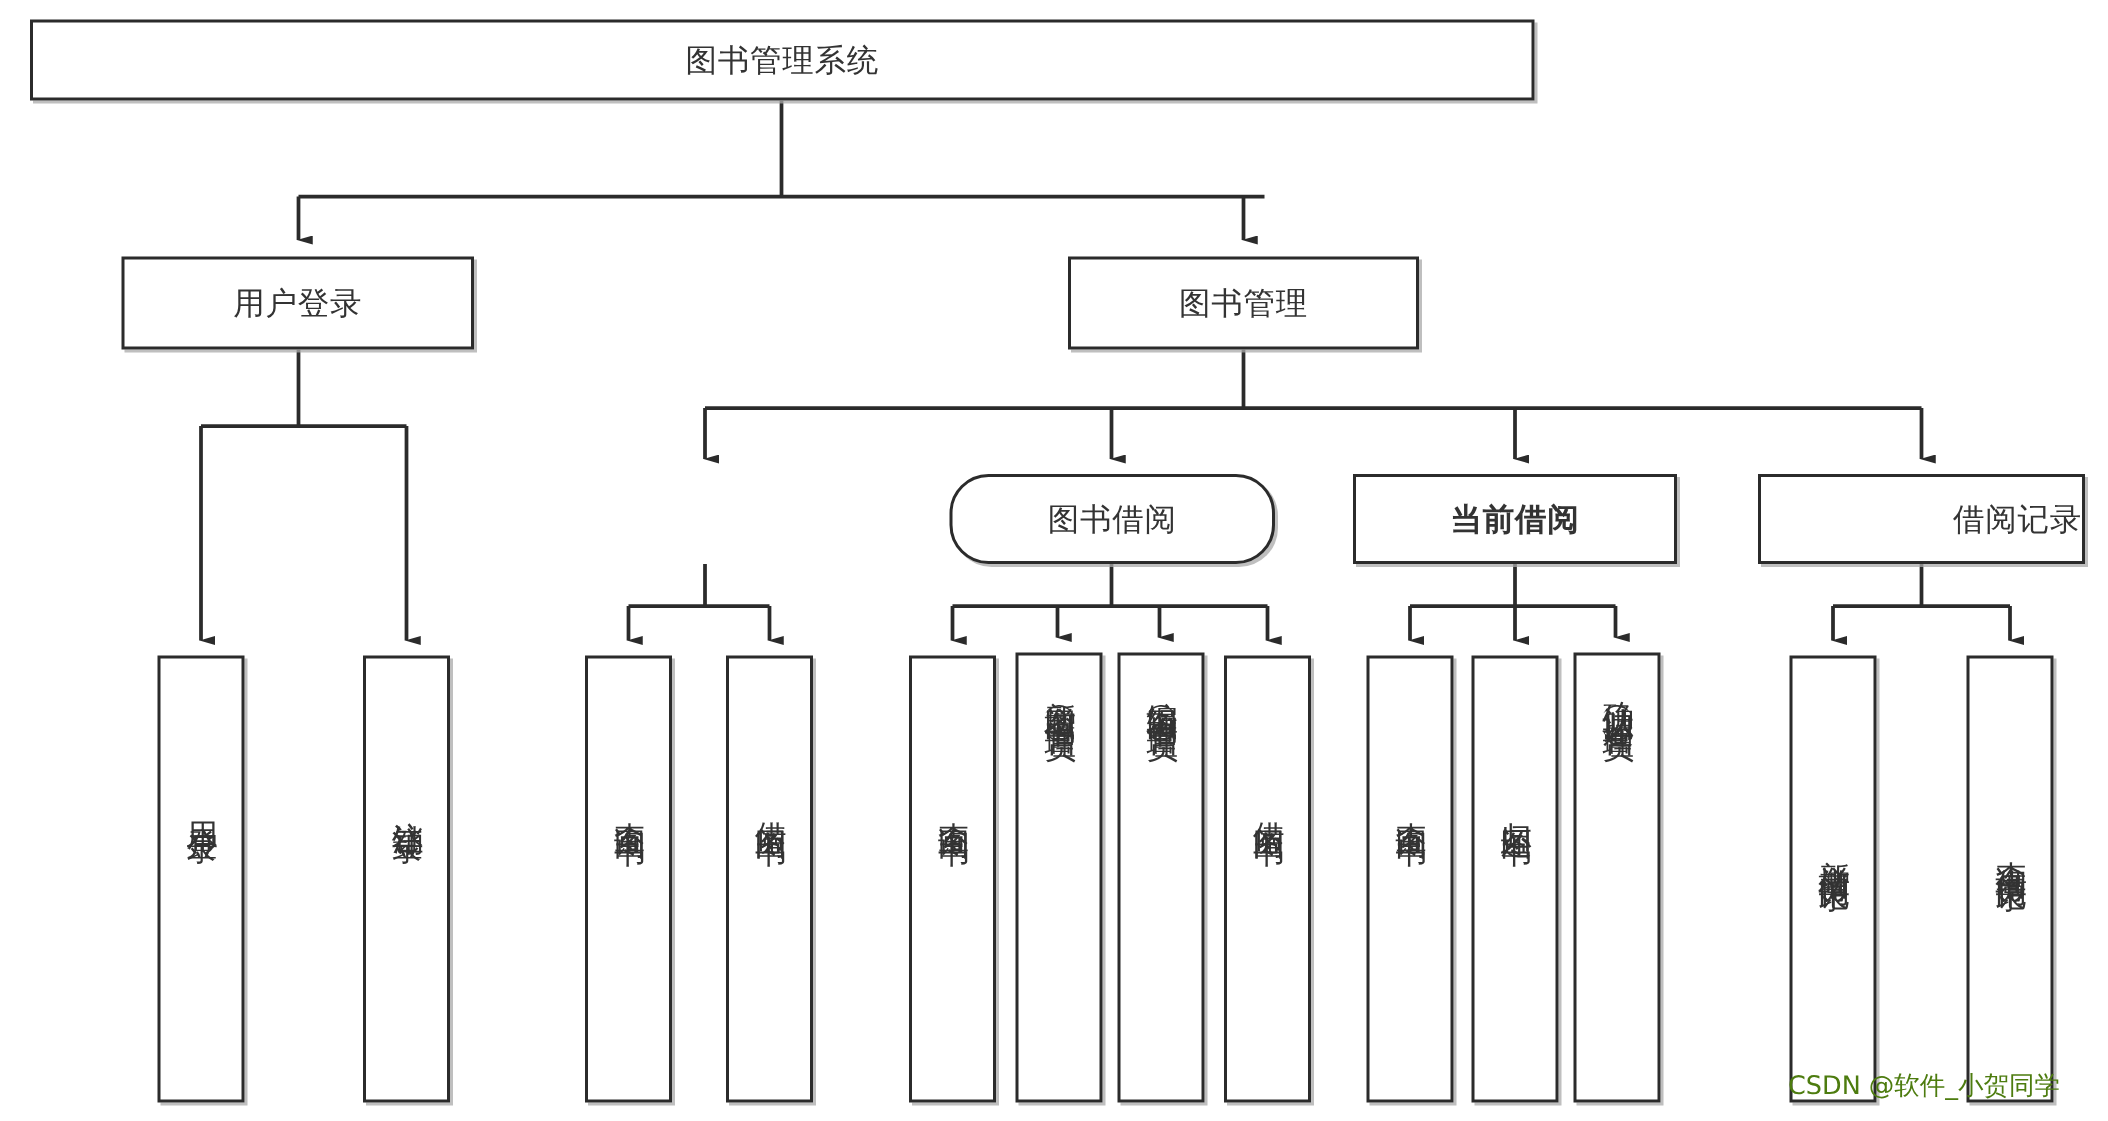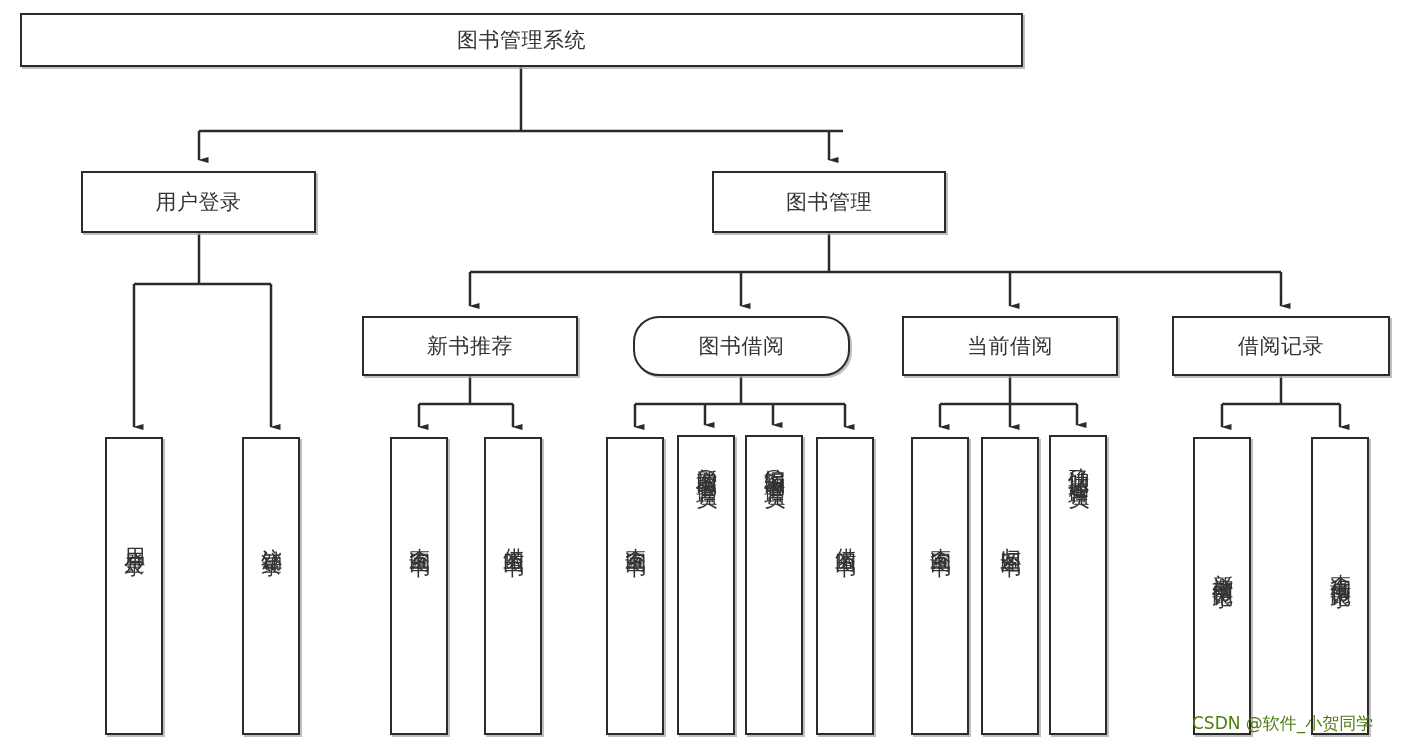--- a/index.html
+++ b/index.html
@@ -130,30 +130,27 @@
     <span class="node-label">图书管理系统</span>
   </div>
 
   <div class="node" style="left:81px; top:171px; width:235px; height:62px;">
     <span class="node-label">用户登录</span>
   </div>
   <div class="node" style="left:712px; top:171px; width:234px; height:62px;">
     <span class="node-label">图书管理</span>
   </div>
 
-  <div class="node" style="left:362px; top:316px; width:216px; height:60px;">
-    <span class="node-label">新书推荐</span>
-  </div>
   <div class="node" style="left:633px; top:316px; width:217px; height:60px;border-radius:26px;">
     <span class="node-label">图书借阅</span>
   </div>
-  <div class="node" style="left:902px; top:316px; width:216px; height:60px;">
+  <div class="node" style="left:902px; top:316px; width:216px; height:60px;font-weight:bold;">
     <span class="node-label">当前借阅</span>
   </div>
-  <div class="node" style="left:1172px; top:316px; width:218px; height:60px;">
+  <div class="node" style="left:1172px; top:316px; width:218px; height:60px;justify-content:flex-end;">
     <span class="node-label">借阅记录</span>
   </div>
 
   <div class="node vertical mid" style="left:105px; top:437px; width:58px; height:298px;">
     <span class="node-label">用户登录</span>
   </div>
   <div class="node vertical mid" style="left:242px; top:437px; width:58px; height:298px;">
     <span class="node-label">注销登录</span>
   </div>
 

